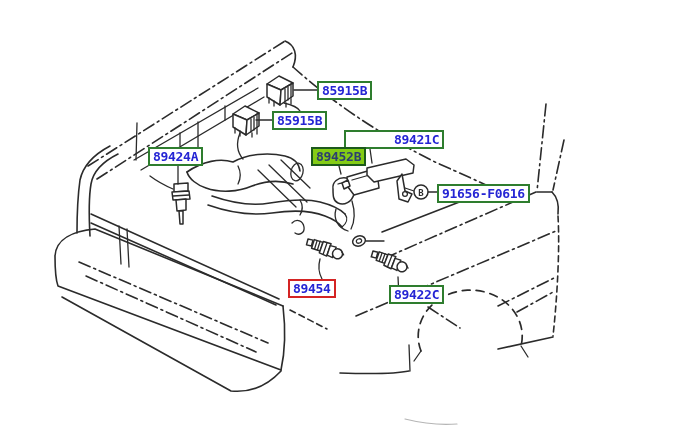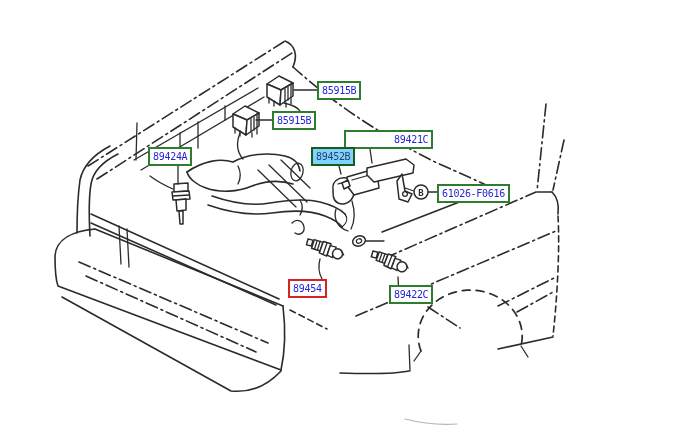--- a/index.html
+++ b/index.html
@@ -15,25 +15,25 @@
   .hd {fill:none;stroke:#2b2b2b;stroke-width:1.6;stroke-linecap:round;stroke-dasharray:6 4;}
   .ar {fill:none;stroke:#2b2b2b;stroke-width:1.7;stroke-linecap:round;stroke-dasharray:8 6;}
   .wf {fill:#ffffff;stroke:#2b2b2b;stroke-width:1.5;stroke-linejoin:round;}
   .faint{fill:none;stroke:#b5b5b5;stroke-width:1.2;stroke-linecap:round;}
   .ldr{fill:none;stroke:#2b2b2b;stroke-width:1.3;stroke-linecap:round;}
   .btxt{font:bold 9px "DejaVu Sans Mono",monospace;fill:#2b2b2b;}
   
   .lbl{
     position:absolute;display:inline-block;box-sizing:border-box;
     border:2px solid #2e7d2e;background:#ffffff;color:#2525d4;
-    font-weight:normal;font-size:10px;line-height:15px;padding:0 3px;
+    font-weight:bold;font-size:13px;line-height:15px;padding:0 3px;
     letter-spacing:-0.3px;white-space:nowrap;cursor:pointer;
   }
   .lbl.red{border-color:#d42424;}
-  .lbl.sel{background:#7dd3fc;border-color:#1c5a1c;color:#2c3e70;}
+  .lbl.sel{background:#84cc16;border-color:#1c5a1c;color:#2c3e70;}
 </style>
 </head>
 <body>
 
 <div class="stage">
 
   <svg width="677" height="443" viewBox="0 0 677 443">
 
     <g>
       <path class="dd" d="M88,166 L285,41"></path>
@@ -196,20 +196,20 @@
   <div class="lbl" style="left:317px;top:81px;">85915B</div>
 
   <div class="lbl" style="left:272px;top:111px;">85915B</div>
 
   <div class="lbl" style="left:344px;top:130px;padding-left:48px;">89421C</div>
 
   <div class="lbl sel" style="left:311px;top:147px;">89452B</div>
 
   <div class="lbl" style="left:148px;top:147px;">89424A</div>
 
-  <div class="lbl" style="left:437px;top:184px;">61026-F0616</div>
+  <div class="lbl" style="left:437px;top:184px;">91656-F0616</div>
 
 
   <div class="lbl red" style="left:288px;top:279px;">89454</div>
 
   <div class="lbl" style="left:374px;top:285px;margin-left:15px;">89422C</div>
 
 </div>
 
 </body></html>

